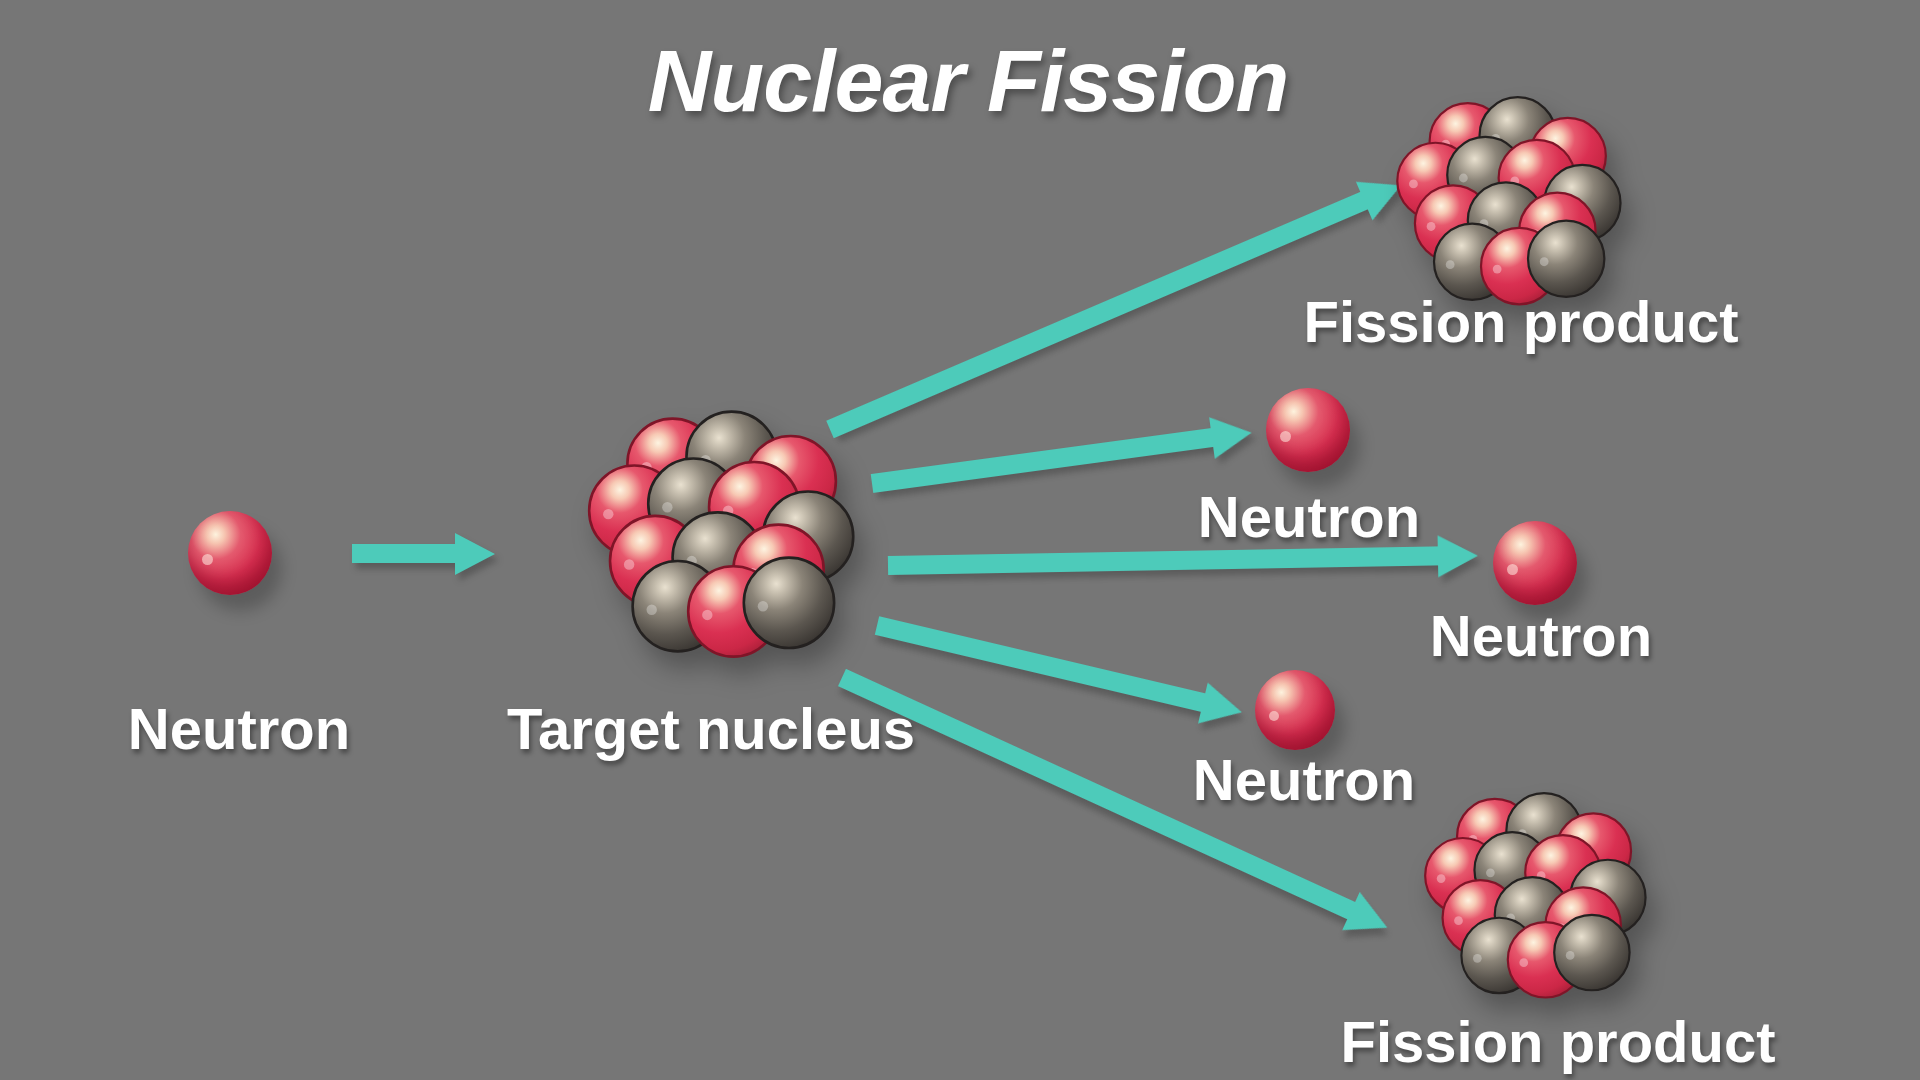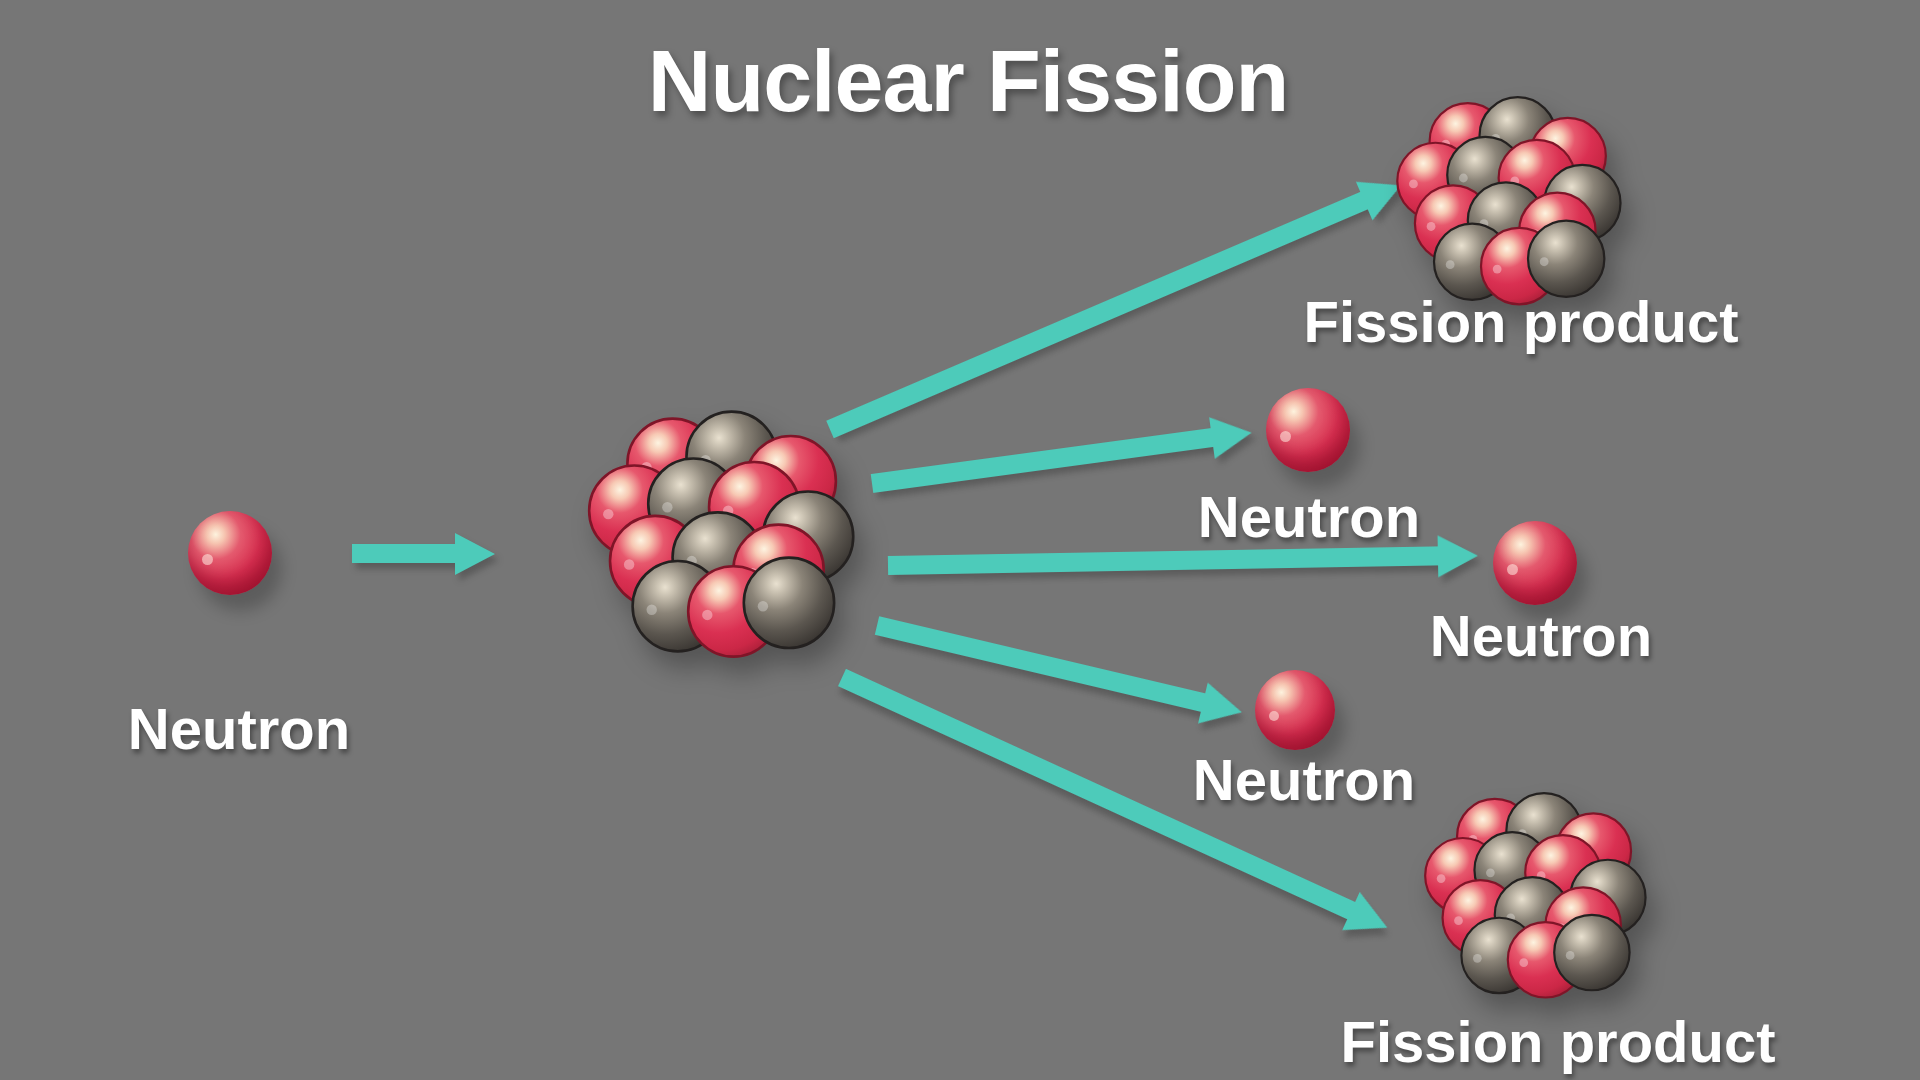--- a/index.html
+++ b/index.html
@@ -125,21 +125,21 @@
         <circle cx="116" cy="242" r="52" fill="url(#gg)" stroke="#242120" stroke-width="3"></circle>
         <circle cx="86" cy="246" r="6" fill="#fff" opacity=".3"></circle>
         <circle cx="180" cy="248" r="52" fill="url(#rg)" stroke="#7f1528" stroke-width="3"></circle>
         <circle cx="150" cy="252" r="6" fill="#fff" opacity=".35"></circle>
         <circle cx="244" cy="238" r="52" fill="url(#gg)" stroke="#242120" stroke-width="3"></circle>
         <circle cx="214" cy="242" r="6" fill="#fff" opacity=".3"></circle>
       </g>
     </defs>
   </svg>
 
-  <div class="title" style="left:968px; top:30px;">Nuclear Fission</div>
+  <div class="title" style="left:968px; top:30px;font-style:italic;">Nuclear Fission</div>
 
   <div class="arrow" style="left:352px; top:544px; width:103px; transform:rotate(0deg);"></div>
   <div class="arrow" style="left:830px; top:420px; width:581px; transform:rotate(-23.2deg);"></div>
   <div class="arrow" style="left:872px; top:474px; width:343px; transform:rotate(-7.7deg);"></div>
   <div class="arrow" style="left:888px; top:556px; width:550px; transform:rotate(-1deg);"></div>
   <div class="arrow" style="left:877px; top:616px; width:335px; transform:rotate(13.3deg);"></div>
   <div class="arrow" style="left:842px; top:668px; width:560px; transform:rotate(24.6deg);"></div>
 
   <div class="neutron" style="left:188px; top:511px; width:84px; height:84px;"></div>
   <div class="neutron" style="left:1266px; top:388px; width:84px; height:84px;"></div>
@@ -156,19 +156,20 @@
       <use href="#nucleus"></use>
     </svg>
   </div>
   <div class="cluster" style="left:1415px; top:780px;">
     <svg width="232" height="232" viewBox="0 0 320 320">
       <use href="#nucleus"></use>
     </svg>
   </div>
 
   <div class="lbl" style="left:239px; top:695px;">Neutron</div>
+  <div class="lbl" style="left:711px; top:695px;">Target nucleus</div>
   <div class="lbl" style="left:1521px; top:288px;">Fission product</div>
   <div class="lbl" style="left:1309px; top:483px;">Neutron</div>
   <div class="lbl" style="left:1541px; top:602px;">Neutron</div>
   <div class="lbl" style="left:1304px; top:746px;">Neutron</div>
   <div class="lbl" style="left:1558px; top:1008px;">Fission product</div>
 
 </div>
 
 </body></html>

